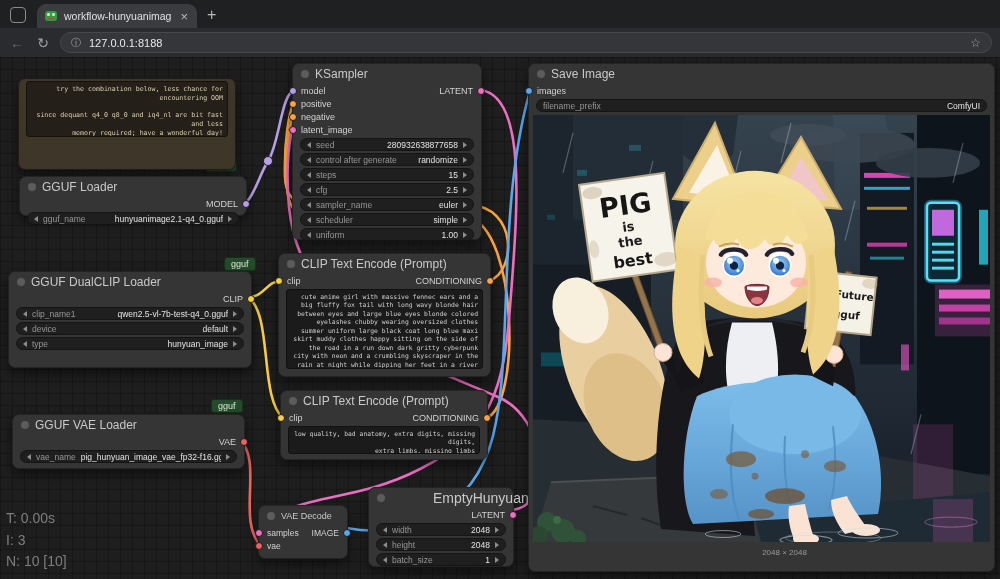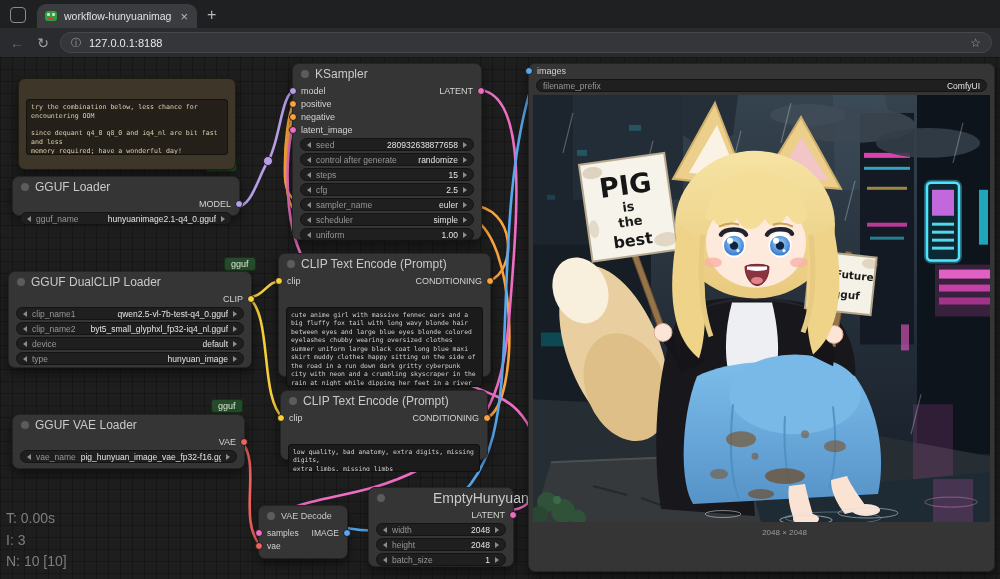--- a/index.html
+++ b/index.html
@@ -46,23 +46,23 @@
   .dot.l { left:-12px; } .dot.r { right:-12px; }
   .c-model{background:#b79fe8}.c-clip{background:#f7d03c}.c-vae{background:#ee6360}
   .c-cond{background:#fba33c}.c-latent{background:#ee6ec3}.c-image{background:#57a8ef}
   .widget { height:13px; margin:2px 7px; background:#1f1f1f; border:1px solid #141414; border-radius:7px;
     display:flex; align-items:center; padding:0 6px; gap:5px; font-size:8.5px; }
   .wname { color:#969696; white-space:nowrap; }
   .wval { margin-left:auto; color:#e3e3e3; white-space:nowrap; overflow:hidden; }
   .tri { width:0; height:0; flex:none; }
   .tri.l { border-top:3px solid transparent; border-bottom:3px solid transparent; border-right:4.5px solid #8d8d8d; }
   .tri.r { border-top:3px solid transparent; border-bottom:3px solid transparent; border-left:4.5px solid #8d8d8d; }
-  .prompt { margin:20px 7px; background:#1b1b1b; border:1px solid #101010; border-radius:3px;
+  .prompt { margin:2px 7px; background:#1b1b1b; border:1px solid #101010; border-radius:3px;
     padding:3px 4px; font-family:"DejaVu Sans Mono", monospace; font-size:6.4px; line-height:1.32;
-    color:#cfcfcf; white-space:pre-wrap; overflow:hidden; }
+    color:#cfcfcf; white-space:pre-wrap; overflow:hidden;text-align:right; }
   .badge { position:absolute; background:#254b2a; border:1px solid #163019; color:#d9e8d9;
     font-size:9px; padding:0 6px; height:14px; line-height:13px; border-radius:3px; }
 
   .node.note { background:#3e3729; border-color:#211c12; }
   .note .nhead { background:#6a5a3e; border-radius:6px 6px 0 0; height:22px; }
   .note .ndot { background:#4e4430; }
   .note .ntitle { color:#d6cdb6; font-size:11px; }
   .note .prompt { background:#242019; border-color:#15120c; color:#d8cfae; height:56px; }
 
   .imgwrap { margin:3px 4px 0 4px; height:427px; background:#10151c; overflow:hidden; }
@@ -121,21 +121,21 @@
     <div class="badge" style="left:224px; top:200px;">gguf</div>
     <div class="badge" style="left:211px; top:342px;">gguf</div>
 
     <div class="node note" style="left:18px; top:21px; width:218px; height:92px;">
       <div class="prompt" style="font-size:6.6px;">try the combination below, less chance for encountering OOM
 
 since dequant q4_0 q8_0 and iq4_nl are bit fast and less
 memory required; have a wonderful day!</div>
     </div>
 
-    <div class="node" style="left:12px; top:119px; width:228px; height:40px;">
+    <div class="node" style="left:19px; top:119px; width:228px; height:40px;">
       <div class="nhead">
         <span class="ndot"></span>
         <span class="ntitle">GGUF Loader</span>
       </div>
       <div class="srow">
         <span></span>
         <span>MODEL</span>
         <span class="dot r c-model"></span>
       </div>
       <div class="widget">
@@ -153,26 +153,20 @@
       </div>
       <div class="srow">
         <span></span>
         <span>CLIP</span>
         <span class="dot r c-clip"></span>
       </div>
       <div class="widget">
         <span class="tri l"></span>
         <span class="wname">clip_name1</span>
         <span class="wval">qwen2.5-vl-7b-test-q4_0.gguf</span>
-        <span class="tri r"></span>
-      </div>
-      <div class="widget">
-        <span class="tri l"></span>
-        <span class="wname">clip_name2</span>
-        <span class="wval">byt5_small_glyphxl_fp32-iq4_nl.gguf</span>
         <span class="tri r"></span>
       </div>
       <div class="widget">
         <span class="tri l"></span>
         <span class="wname">device</span>
         <span class="wval">default</span>
         <span class="tri r"></span>
       </div>
       <div class="widget">
         <span class="tri l"></span>
@@ -341,20 +335,24 @@
       </div>
       <div class="widget">
         <span class="tri l"></span>
         <span class="wname">batch_size</span>
         <span class="wval">1</span>
         <span class="tri r"></span>
       </div>
     </div>
 
     <div class="node" style="left:528px; top:6px; width:467px; height:509px;">
+      <div class="nhead">
+        <span class="ndot"></span>
+        <span class="ntitle">Save Image</span>
+      </div>
       <div class="srow">
         <span class="dot l c-image"></span>
         <span>images</span>
           <span></span>
       </div>
       <div class="widget">
         <span class="wname">filename_prefix</span>
         <span class="wval">ComfyUI</span>
       </div>
 

